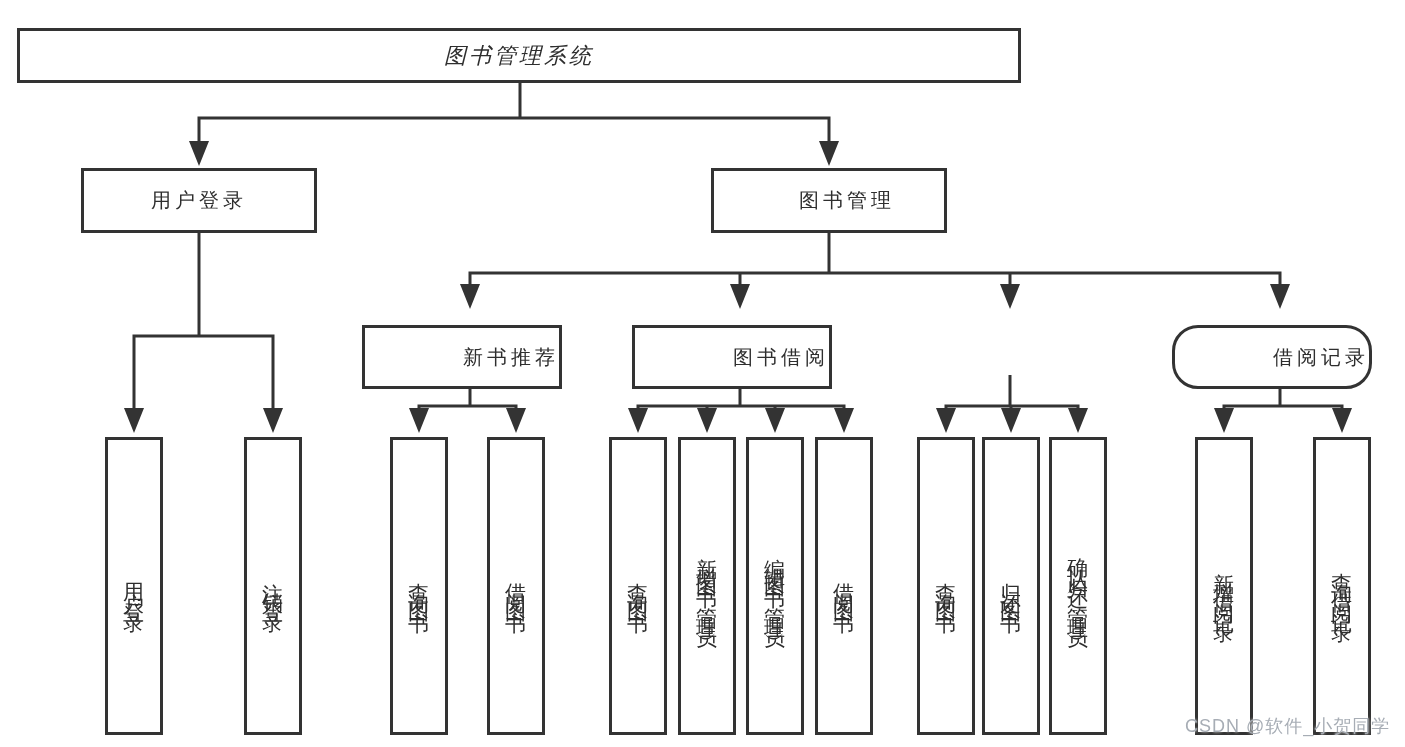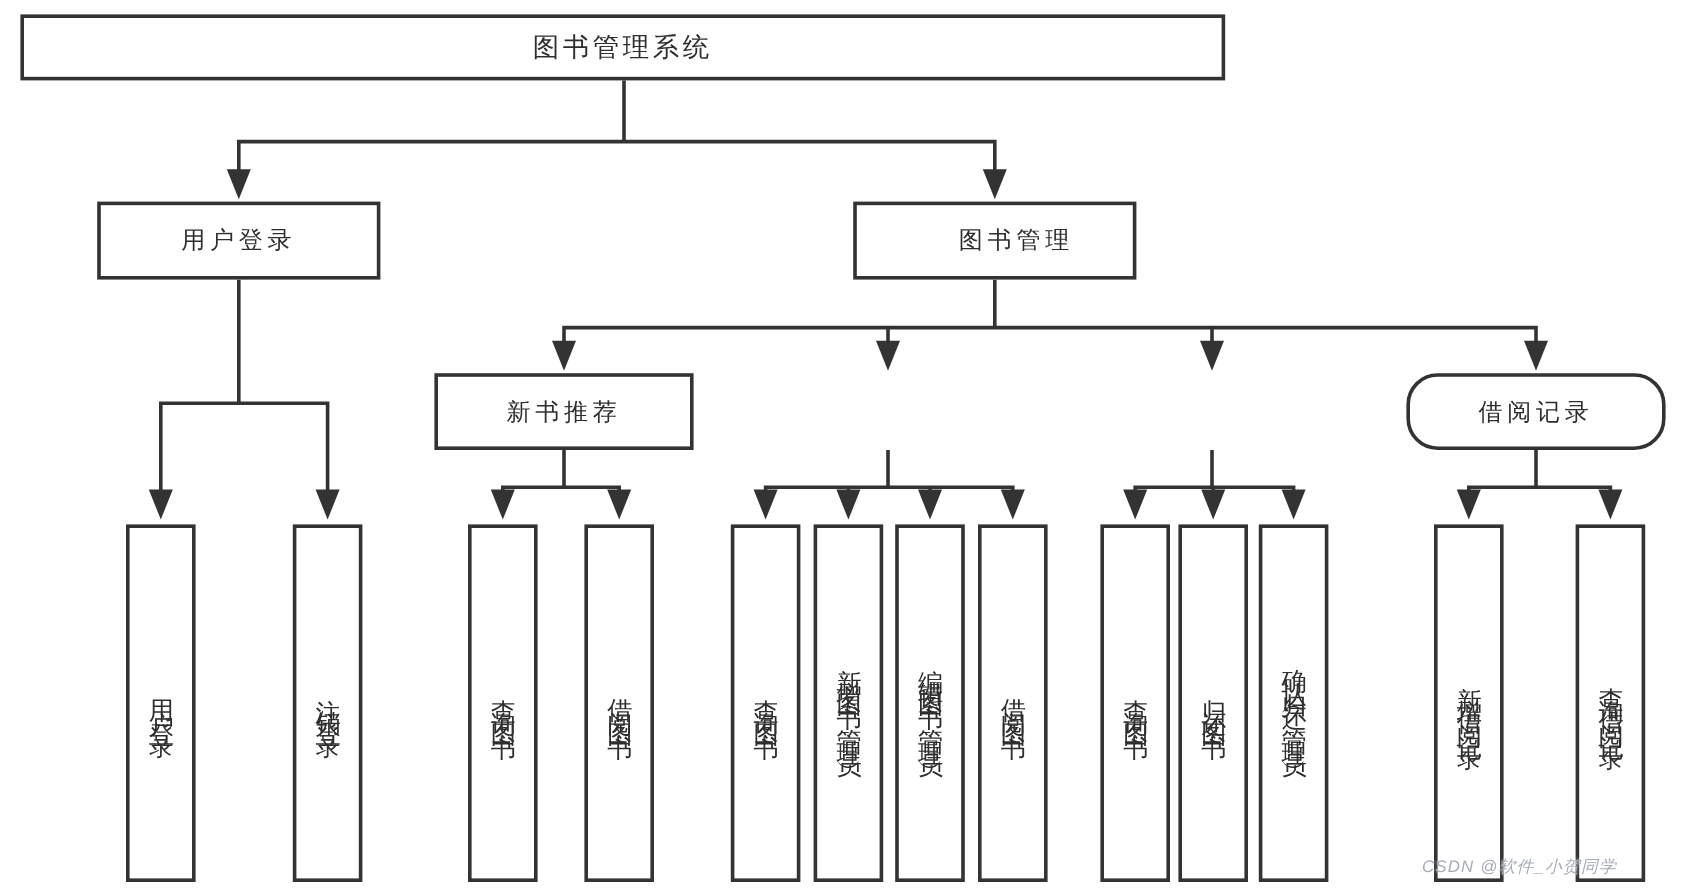--- a/index.html
+++ b/index.html
@@ -26,45 +26,44 @@
   .node {
     position: absolute;
     box-sizing: border-box;
     background: #ffffff;
     border: 3px solid #333333;
     display: flex;
     align-items: center;
     justify-content: center;
     color: #2e2e2e;
   }
-  .node-root   { left: 17px;  top: 12px;  width: 1004px; height: 55px; }
+  .node-root   { left: 17px;  top: 28px;  width: 1004px; height: 55px; font-style: italic; }
   .node-l2     { top: 168px; height: 65px; width: 236px; }
-  .node-l3     { top: 311px; height: 64px; width: 216px; }
+  .node-l3     { top: 325px; height: 64px; width: 200px; justify-content: flex-end; }
   .leaf        { top: 437px; height: 298px; width: 58px; }
   .hlabel      { font-size: 20px; letter-spacing: 4px; white-space: nowrap; }
   .root-label  { font-size: 22px; letter-spacing: 3px; }
   .vlabel {
     writing-mode: vertical-rl;
     text-orientation: mixed;
     font-size: 21px;
     letter-spacing: 10px;
     line-height: 1;
     white-space: nowrap;
   }
   .watermark {
     position: absolute;
     left: 1185px;
     top: 714px;
-    font-size: 14px;
+    font-size: 18px;
     letter-spacing: 1px;
     color: #a7adb5;
     white-space: nowrap;
     z-index: 5;
     text-shadow: 0 0 3px #ffffff;
-    font-style: italic;
   }
 </style>
 </head>
 <body>
 
 <div class="canvas">
 
   <svg class="connectors" viewBox="0 0 1405 747" xmlns="http://www.w3.org/2000/svg">
 
     <path d="M520 66 V118"></path>
@@ -121,20 +120,23 @@
   <div class="node node-l2" style="left:81px;">
     <span class="hlabel">用户登录</span>
   </div>
   <div class="node node-l2" style="left:711px;padding-left:36px;">
     <span class="hlabel">图书管理</span>
   </div>
 
   <div class="node node-l3" style="left:362px;">
     <span class="hlabel">新书推荐</span>
   </div>
+  <div class="node node-l3" style="left:632px;">
+    <span class="hlabel">图书借阅</span>
+  </div>
   <div class="node node-l3" style="left:1172px;border-radius:26px;">
     <span class="hlabel">借阅记录</span>
   </div>
 
   <div class="node leaf" style="left:105px;">
     <span class="vlabel">用户登录</span>
   </div>
   <div class="node leaf" style="left:244px;">
     <span class="vlabel">注销登录</span>
   </div>

